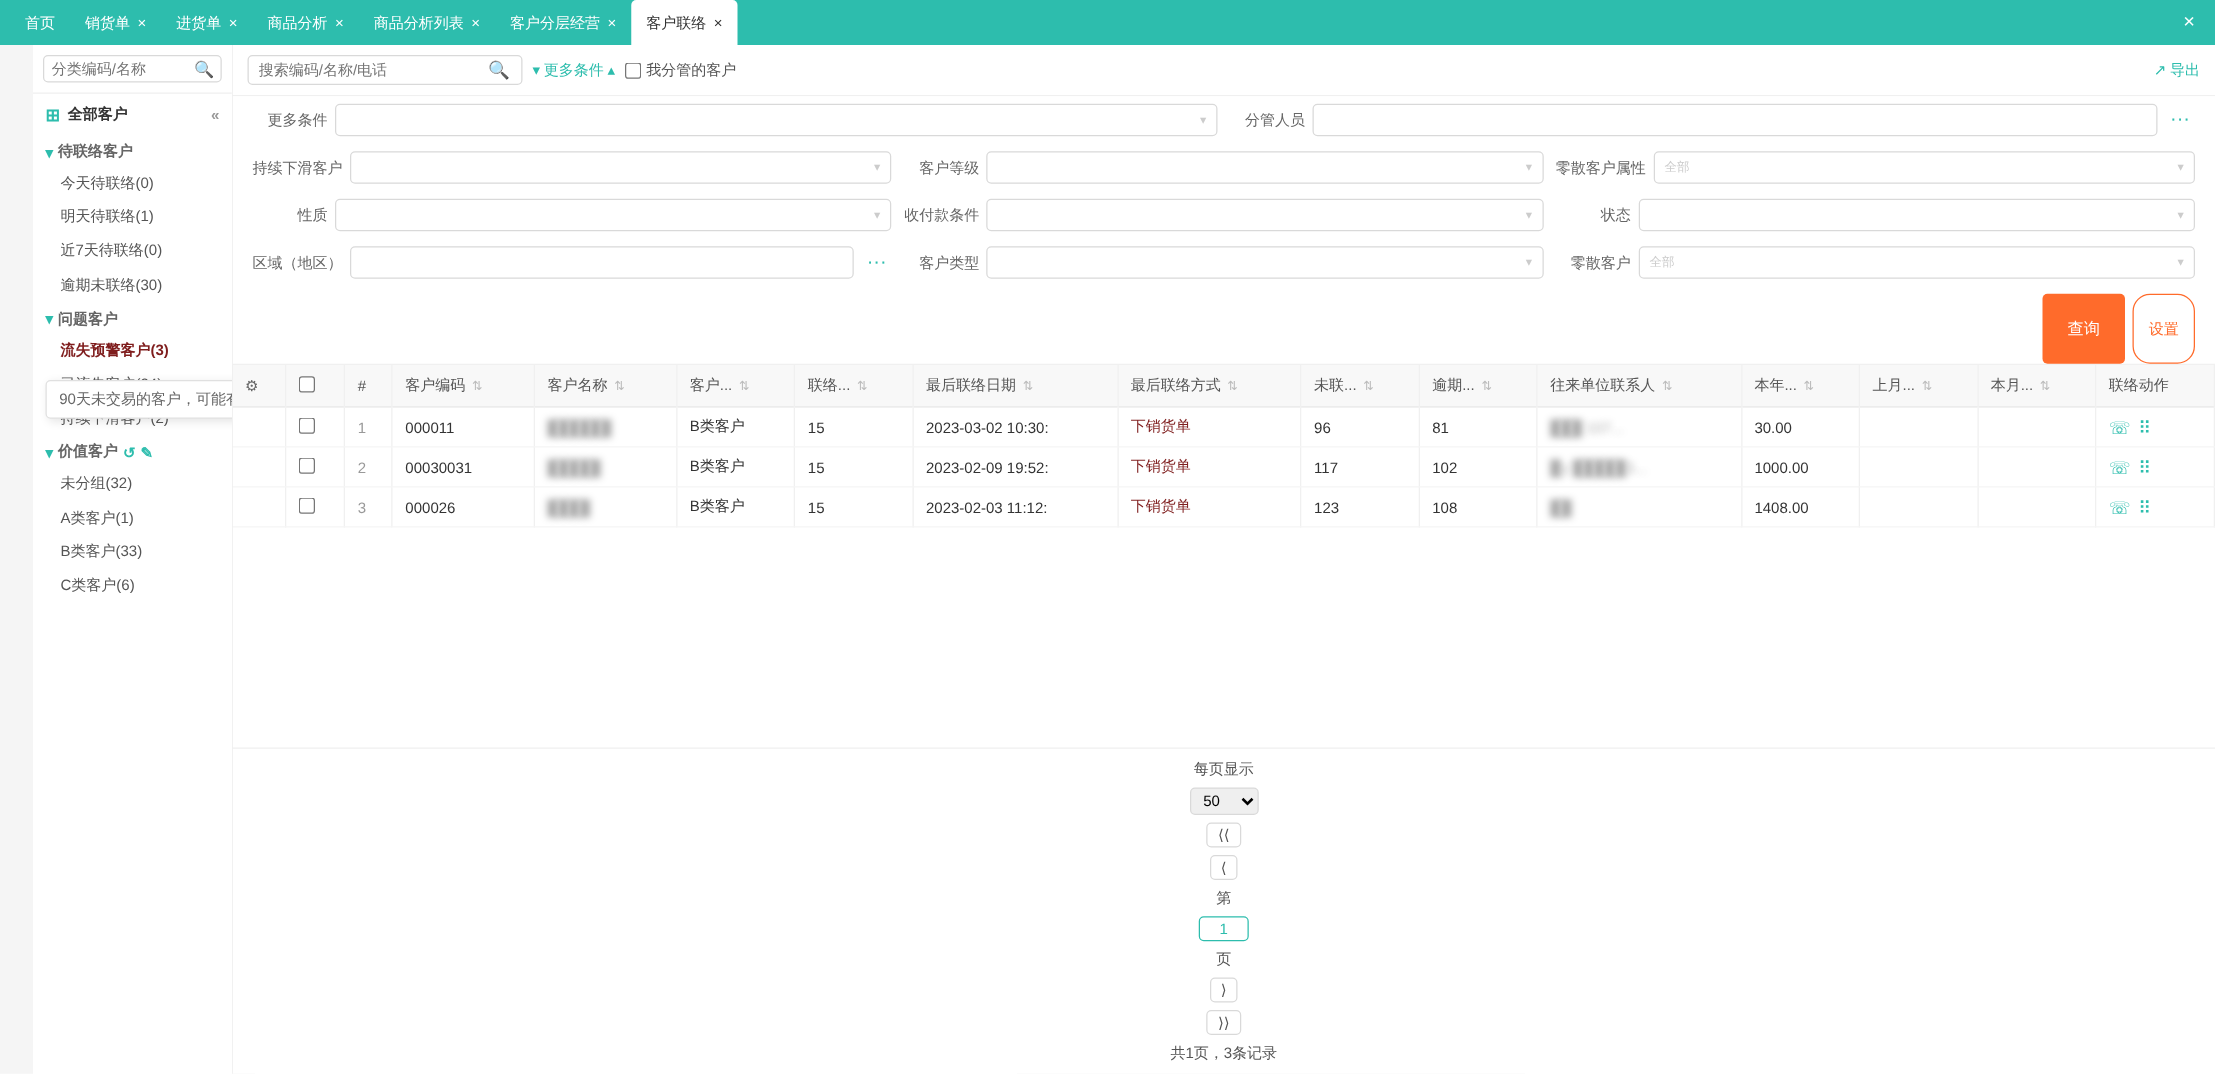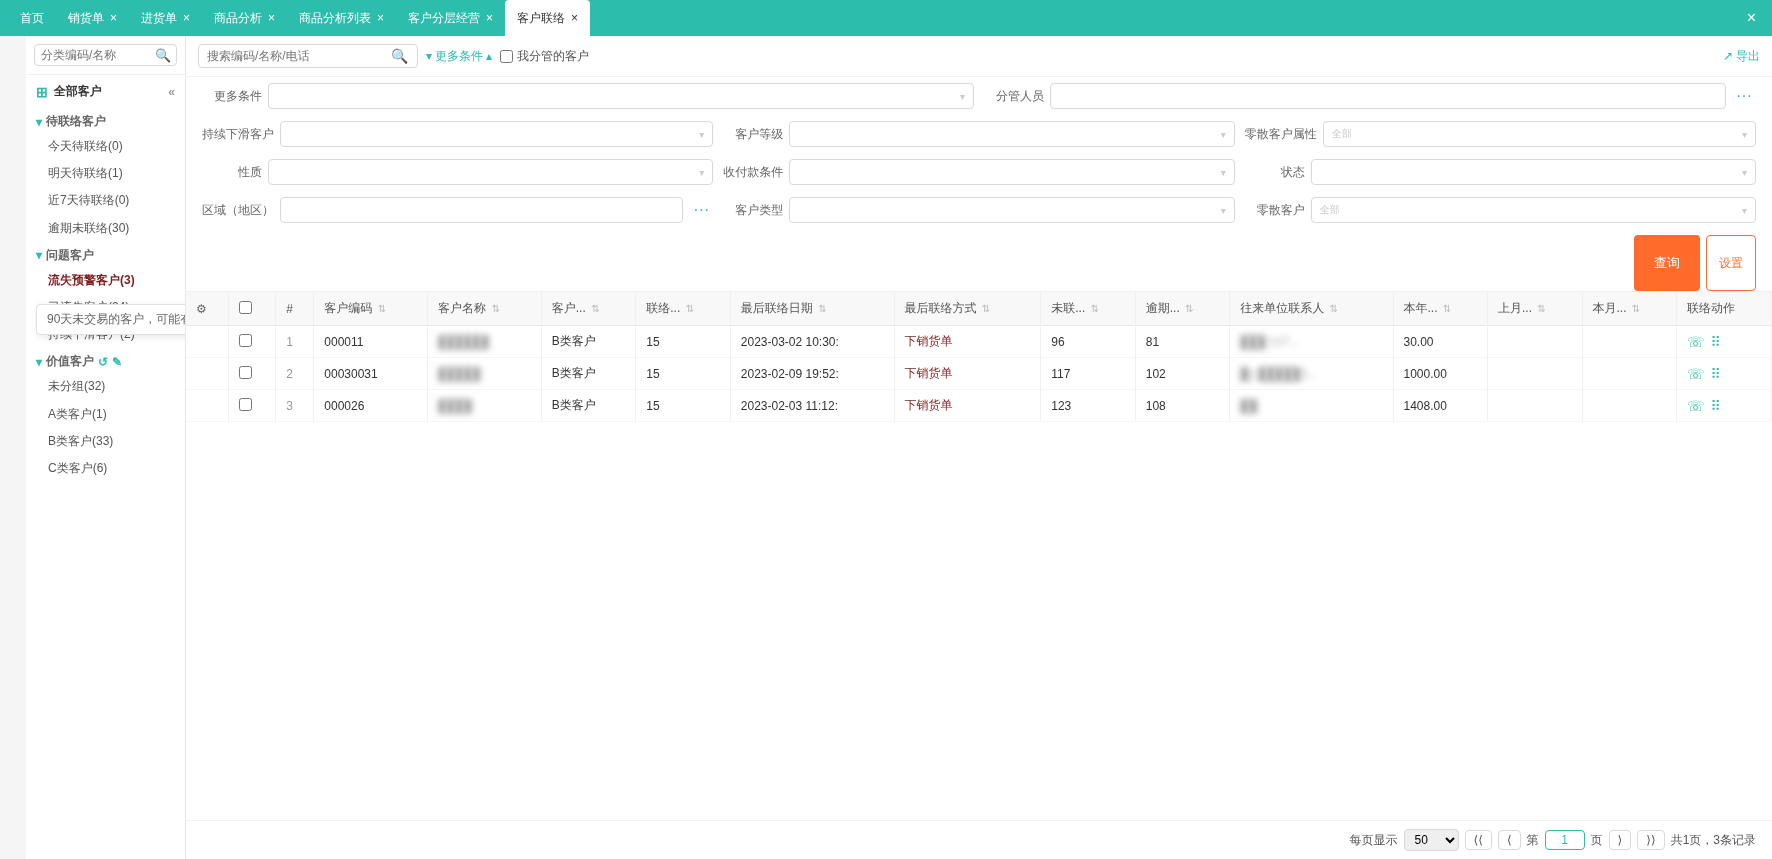--- a/index.html
+++ b/index.html
@@ -247,21 +247,21 @@
       border: none;
       border-radius: 4px;
       padding: 19px 20px;
       cursor: pointer;
       font-size: 13px;
     }
     .settings-btn {
       background: white;
       color: #ff6b2b;
       border: 1px solid #ff6b2b;
-      border-radius: 4px;
+      border-radius: 14px;
       padding: 4px 12px;
       cursor: pointer;
       font-size: 12px;
     }
 
     
     .table-wrapper {
       flex: 1;
       overflow: auto;
     }
@@ -301,20 +301,21 @@
 
     
     .pagination {
       display: flex;
       align-items: center;
       justify-content: flex-end;
       padding: 8px 16px;
       border-top: 1px solid #f0f0f0;
       gap: 6px;
       color: #555;
+      flex-direction: column;
     }
     .pagination select {
       border: 1px solid #d9d9d9;
       border-radius: 4px;
       padding: 2px 6px;
       font-size: 12px;
       outline: none;
     }
     .page-btn {
       border: 1px solid #d9d9d9;

